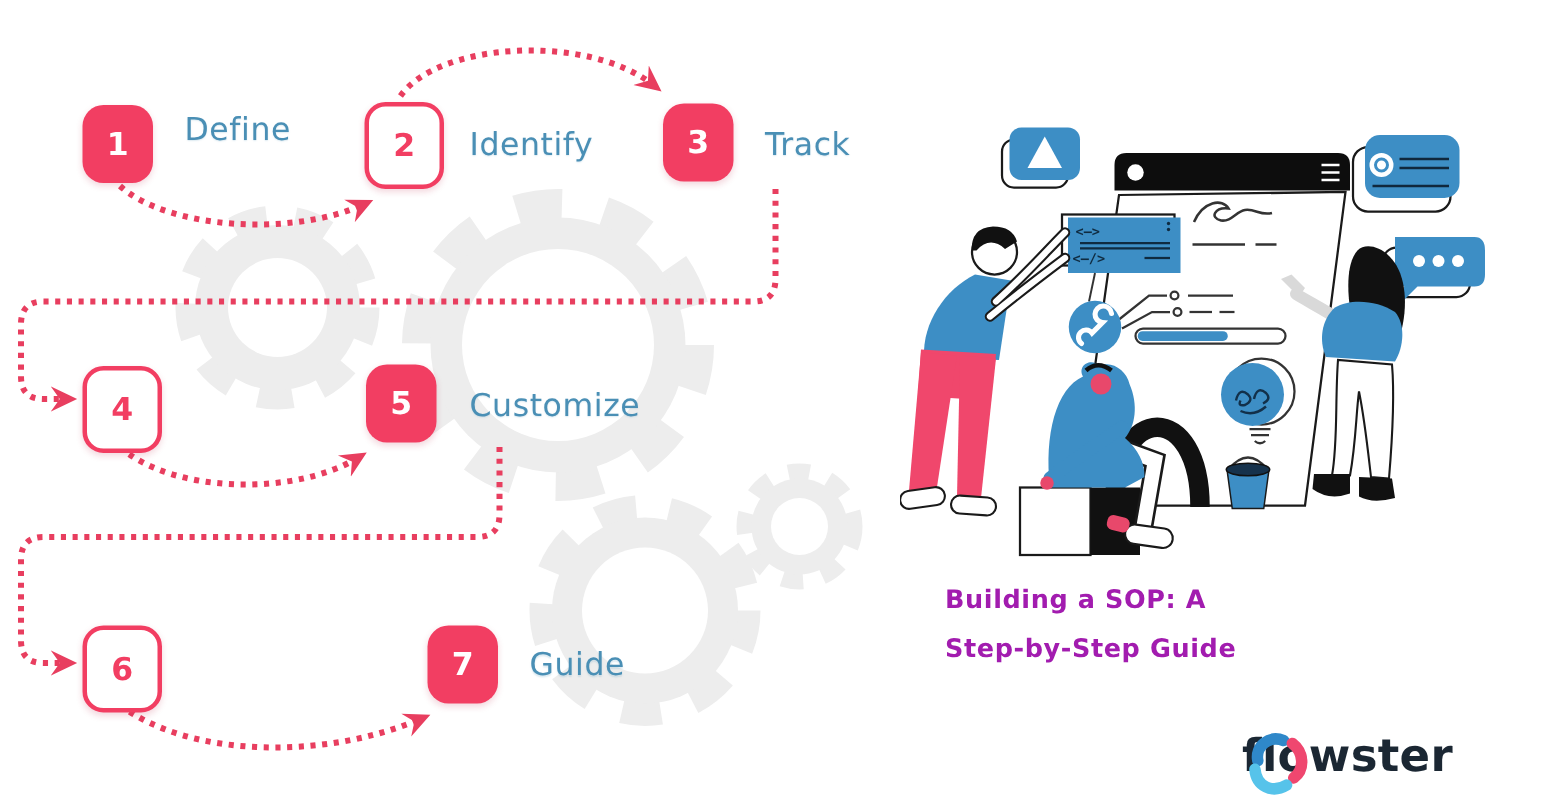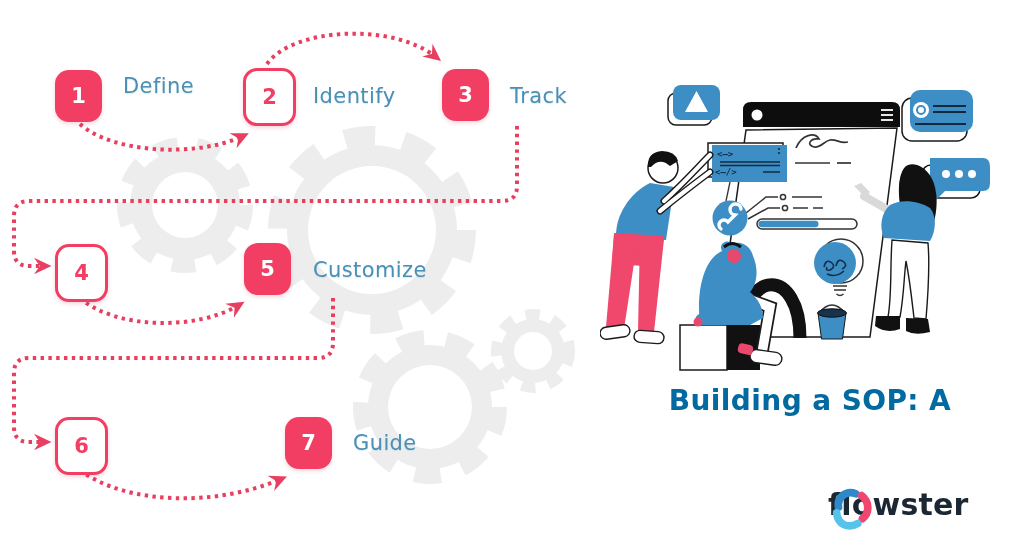--- a/index.html
+++ b/index.html
@@ -11,22 +11,22 @@
   .badge{position:absolute;z-index:2;width:47px;height:52px;border-radius:14px;
          display:flex;align-items:center;justify-content:center;
          font-size:21px;font-weight:700;box-shadow:0 2px 4px rgba(190,40,70,.18);}
   .badge.filled{background:#F23E62;color:#ffffff;}
   .badge.outlined{background:#ffffff;border:3.5px solid #F23E62;color:#F23E62;}
   .step-label{position:absolute;z-index:2;height:28px;line-height:28px;
               font-size:21px;font-weight:500;color:#4A8FB5;letter-spacing:.4px;
               text-shadow:0 1px 1px rgba(120,170,200,.25);}
   .illustration{position:absolute;left:600px;top:55px;z-index:2;}
   .main-title{position:absolute;z-index:3;left:630px;top:384px;width:360px;
-              text-align:center;font-size:28px;line-height:33px;font-weight:600;
-              color:#0369a1;letter-spacing:.4px;}
+              text-align:left;font-size:17px;line-height:33px;font-weight:600;
+              color:#a21caf;letter-spacing:.4px;}
   .logo{position:absolute;z-index:3;left:828px;top:487px;display:flex;align-items:center;gap:9px;}
   .logo-text{font-size:30px;font-weight:700;color:#1B2733;letter-spacing:.2px;}
 </style>
 </head>
 <body>
 
 <div class="canvas">
 
   <svg class="gears-layer" width="1030" height="541" viewBox="0 0 1030 541">
     <g>
@@ -228,20 +228,21 @@
       <path d="M305 112 C296 122 298 148 304 170 C311 182 323 184 331 176 C338 158 339 136 331 122 C324 110 311 106 305 112 Z" fill="#111"></path>
       <path d="M290 150 C281 158 279 172 284 183 L330 186 C336 176 337 161 330 153 C318 145 300 144 290 150 Z" fill="#3D8EC5"></path>
       <path d="M292 185 C290 212 292 240 288 262 L300 262 C304 240 304 221 306 206 C310 226 312 246 314 263 L326 264 C328 240 330 211 328 188 Z" fill="#ffffff" stroke="#1a1a1a" stroke-width="1.4"></path>
       <path d="M276 261 L300 261 L300 274 Q286 279 275 271 Z" fill="#111"></path>
       <path d="M306 263 L328 264 L330 277 Q315 281 306 276 Z" fill="#111"></path>
     </g>
   </svg>
 
   <div class="main-title">
     <div>Building a SOP: A</div>
+    <div>Step-by-Step Guide</div>
   </div>
 
   <div class="logo">
     <svg width="46" height="46" viewBox="0 0 48 48">
       <g fill="none" stroke-width="8" stroke-linecap="round">
         <path d="M11 21 C9 11 19 3 29 7" stroke="#2F88C9"></path>
         <path d="M35 9 C43 15 44 27 36 33" stroke="#EF476F"></path>
         <path d="M31 38 C21 44 10 39 9 27" stroke="#56C3EA"></path>
       </g>
     </svg>

